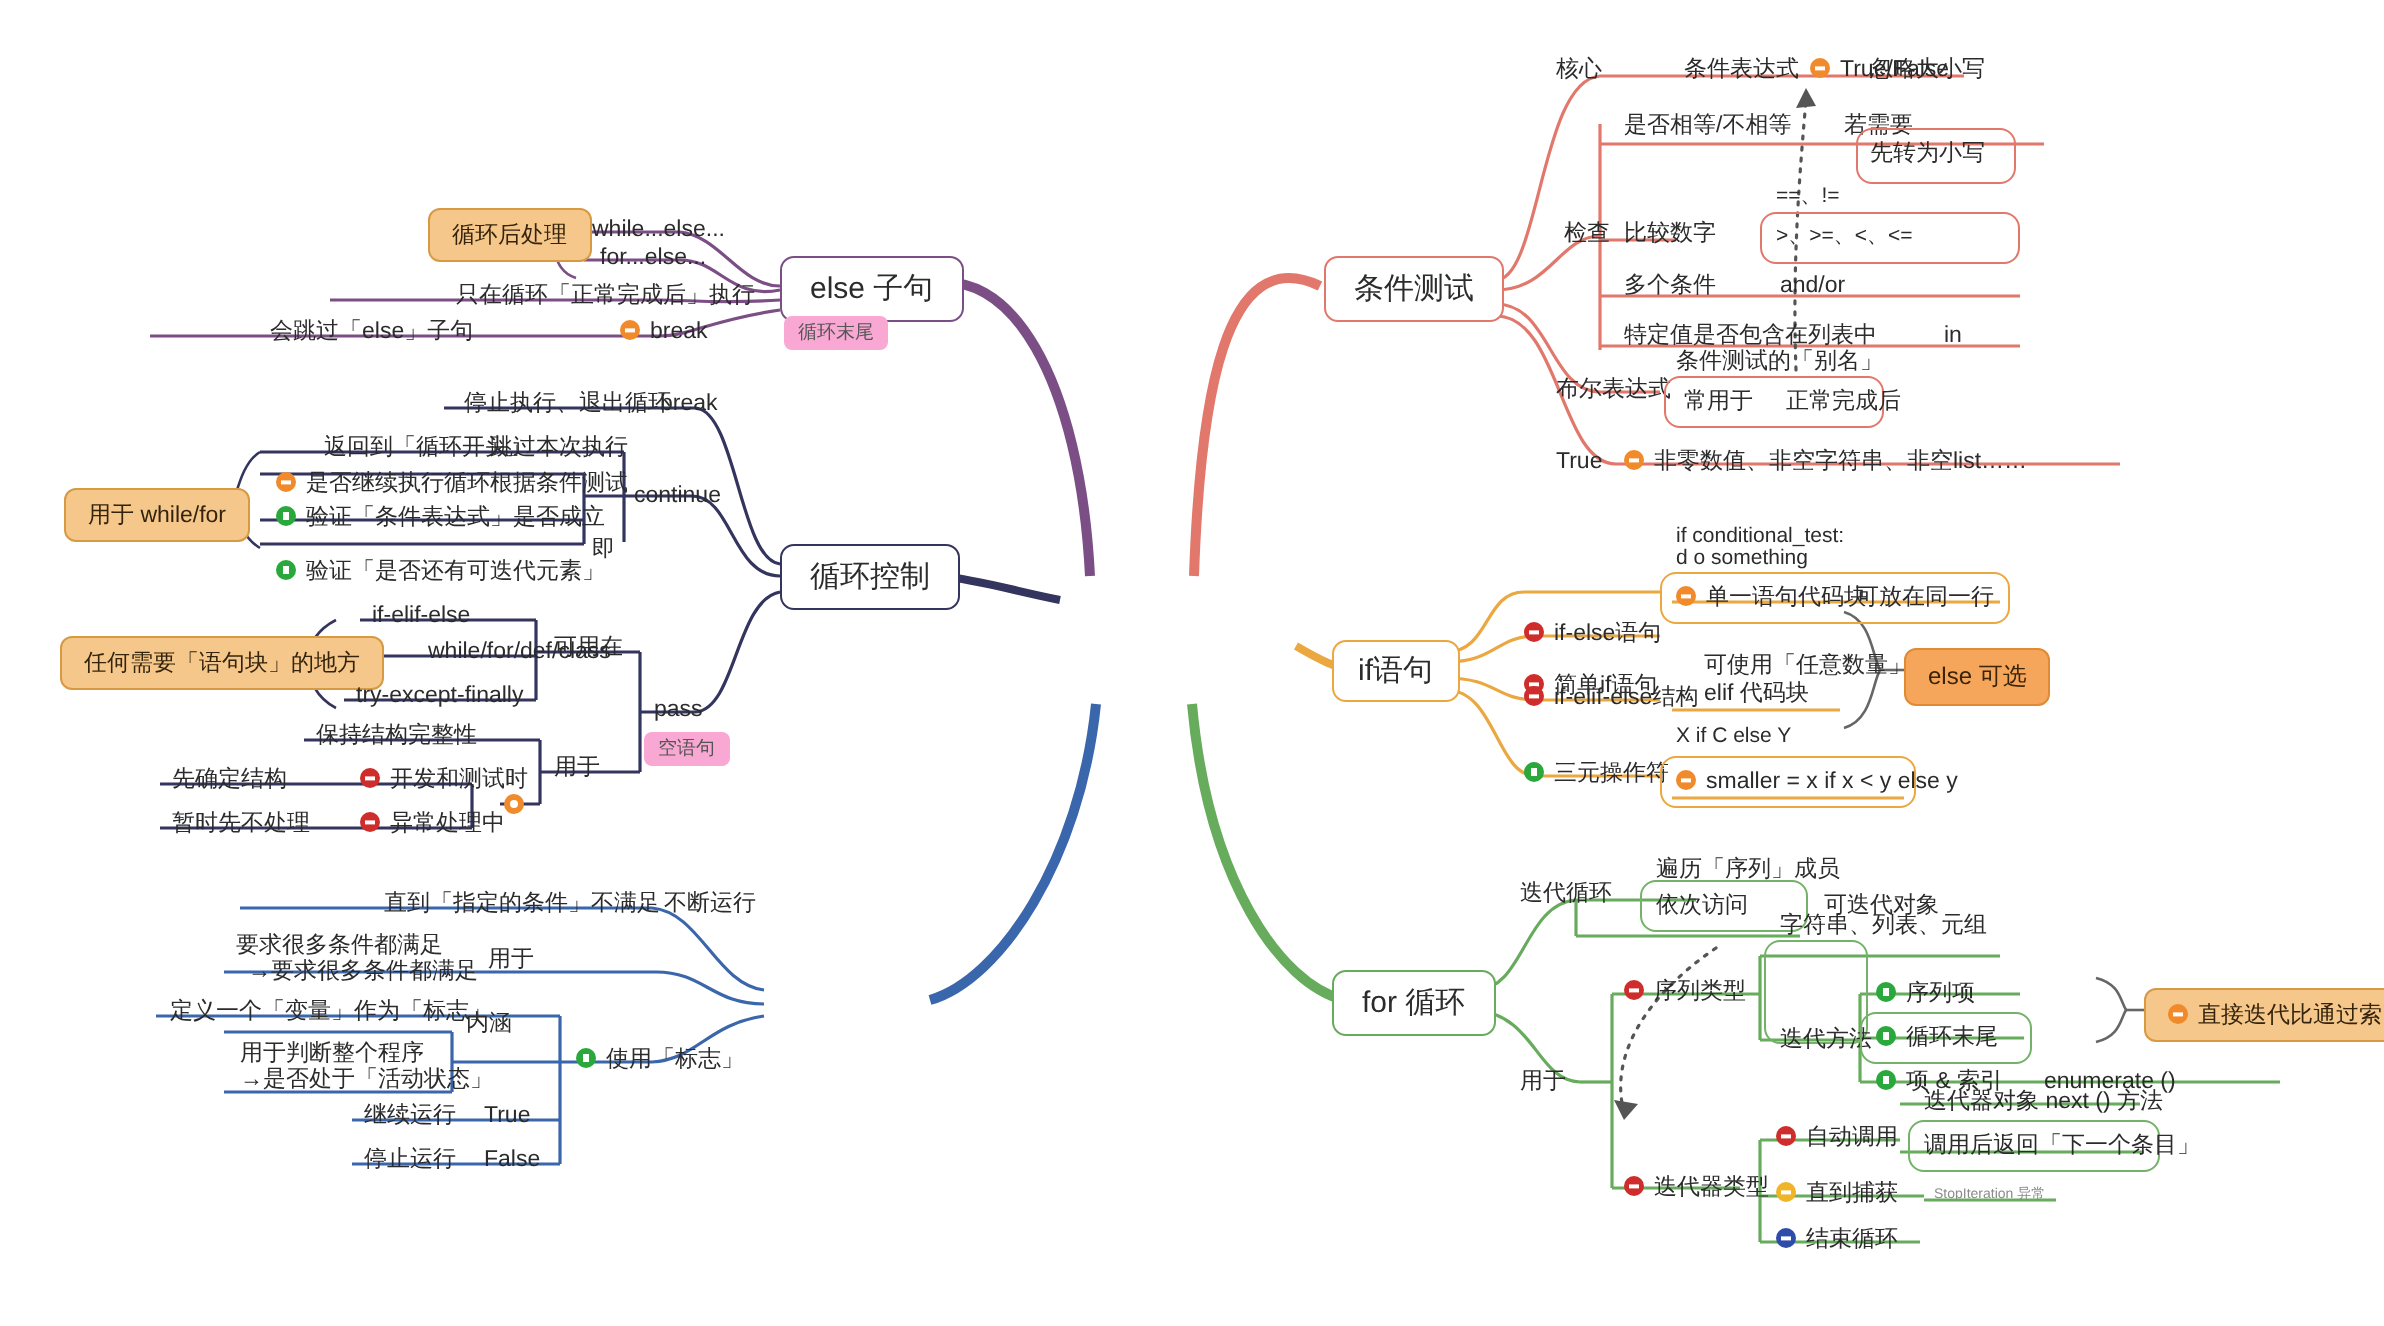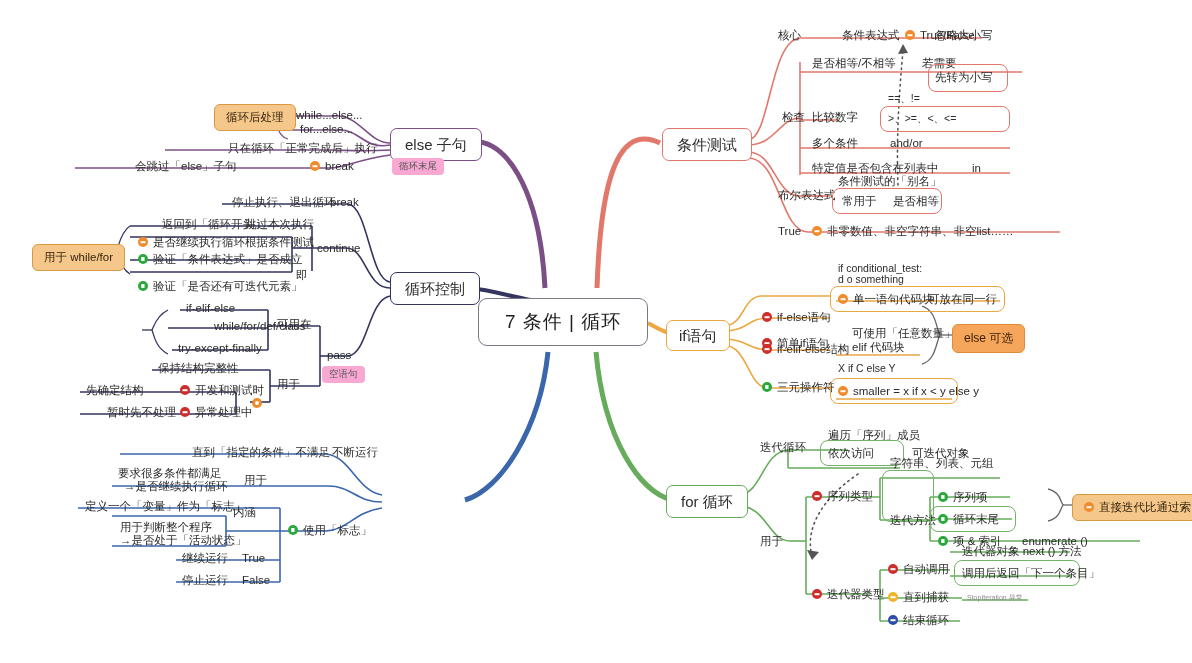--- a/index.html
+++ b/index.html
@@ -263,21 +263,20 @@
     <path d="M280 508 L 280 582" stroke="#3a66ab" stroke-width="1.6" fill="none"></path>
     <path d="M280 508 L 78 508" stroke="#3a66ab" stroke-width="1.6" fill="none"></path>
     <path d="M280 531 L 226 531" stroke="#3a66ab" stroke-width="1.6" fill="none"></path>
     <path d="M226 516 L 226 546" stroke="#3a66ab" stroke-width="1.6" fill="none"></path>
     <path d="M226 516 L 112 516" stroke="#3a66ab" stroke-width="1.6" fill="none"></path>
     <path d="M226 546 L 112 546" stroke="#3a66ab" stroke-width="1.6" fill="none"></path>
     <path d="M280 560 L 176 560" stroke="#3a66ab" stroke-width="1.6" fill="none"></path>
     <path d="M280 582 L 176 582" stroke="#3a66ab" stroke-width="1.6" fill="none"></path>
   </svg>
 
-  <div class="node central" style="left:478px; top:298px;">7 条件 | 循环</div>
 
   <div class="node boxed main-red" style="left:662px; top:128px;">条件测试</div>
 
   <div class="node boxed main-org" style="left:666px; top:320px; padding:6px 12px;">if语句</div>
 
   <div class="node boxed main-grn" style="left:666px; top:485px;">for 循环</div>
 
   <div class="node boxed main-pur" style="left:390px; top:128px;">else 子句</div>
   <div class="tag" style="left:392px; top:158px;">循环末尾</div>
 
@@ -306,21 +305,21 @@
   <div class="leaf" style="left:812px; top:136px;">多个条件</div>
   <div class="leaf" style="left:890px; top:136px;">and/or</div>
 
   <div class="leaf" style="left:812px; top:161px;">特定值是否包含在列表中</div>
   <div class="leaf" style="left:972px; top:161px;">in</div>
 
   <div class="leaf" style="left:778px; top:188px;">布尔表达式</div>
   <div class="leaf" style="left:838px; top:174px;">条件测试的「别名」</div>
   <div class="subbox sb-red" style="left:832px; top:188px; width:110px; height:26px;"></div>
   <div class="leaf" style="left:842px; top:194px;">常用于</div>
-  <div class="leaf" style="left:893px; top:194px;">是否相等</div>
+  <div class="leaf" style="left:893px; top:194px;">正常完成后</div>
 
   <div class="leaf" style="left:778px; top:224px;">True</div>
   <div class="leaf" style="left:812px; top:224px;">
     <span class="mk mk-org"></span><span>非零数值、非空字符串、非空list……</span>
   </div>
 
   <div class="leaf" style="left:762px; top:288px;margin-top:48px;">
     <span class="mk mk-red"></span><span>简单if语句</span>
   </div>
   <div class="leaf sm" style="left:838px; top:262px;">if conditional_test:</div>
@@ -420,44 +419,45 @@
     <span class="mk mk-org"></span><span>是否继续执行循环</span>
   </div>
   <div class="leaf" style="left:245px; top:235px;">根据条件测试</div>
   <div class="leaf" style="left:138px; top:252px;">
     <span class="mk mk-grn"></span><span>验证「条件表达式」是否成立</span>
   </div>
   <div class="leaf" style="left:138px; top:279px;">
     <span class="mk mk-grn"></span><span>验证「是否还有可迭代元素」</span>
   </div>
 
+  <div class="pill" style="left:30px; top:318px;">任何需要「语句块」的地方</div>
   <div class="leaf" style="left:327px; top:348px;">pass</div>
   <div class="tag" style="left:322px; top:366px;">空语句</div>
   <div class="leaf" style="left:277px; top:317px;">可用在</div>
   <div class="leaf" style="left:186px; top:301px;">if-elif-else</div>
   <div class="leaf" style="left:174px; top:319px;margin-left:40px;">while/for/def/class</div>
   <div class="leaf" style="left:178px; top:341px;">try-except-finally</div>
   <div class="leaf" style="left:277px; top:377px;">用于</div>
   <div class="leaf" style="left:158px; top:361px;">保持结构完整性</div>
   <div class="leaf" style="left:86px; top:383px;">先确定结构</div>
   <div class="leaf" style="left:180px; top:383px;">
     <span class="mk mk-red"></span><span>开发和测试时</span>
   </div>
-  <div class="leaf" style="left:86px; top:405px;margin-left:21px;">暂时先不处理</div>
+  <div class="leaf" style="left:86px; top:405px;">暂时先不处理</div>
   <div class="leaf" style="left:180px; top:405px;">
     <span class="mk mk-red"></span><span>异常处理中</span>
   </div>
   <div class="leaf" style="left:252px; top:396px;">
     <span class="mk mk-dot"></span>
   </div>
 
   <div class="leaf" style="left:192px; top:445px;">直到「指定的条件」不满足</div>
   <div class="leaf" style="left:332px; top:445px;">不断运行</div>
   <div class="leaf" style="left:118px; top:466px;">要求很多条件都满足</div>
-  <div class="leaf" style="left:124px; top:479px;">→是否继续执行循环</div>
+  <div class="leaf" style="left:124px; top:479px;">→要求很多条件都满足</div>
   <div class="leaf" style="left:244px; top:473px;">用于</div>
   <div class="leaf" style="left:288px; top:523px;">
     <span class="mk mk-grn"></span><span>使用「标志」</span>
   </div>
   <div class="leaf" style="left:233px; top:505px;">内涵</div>
   <div class="leaf" style="left:85px; top:499px;">定义一个「变量」作为「标志」</div>
   <div class="leaf" style="left:120px; top:520px;">用于判断整个程序</div>
   <div class="leaf" style="left:120px; top:533px;">→是否处于「活动状态」</div>
   <div class="leaf" style="left:182px; top:551px;">继续运行</div>
   <div class="leaf" style="left:242px; top:551px;">True</div>

